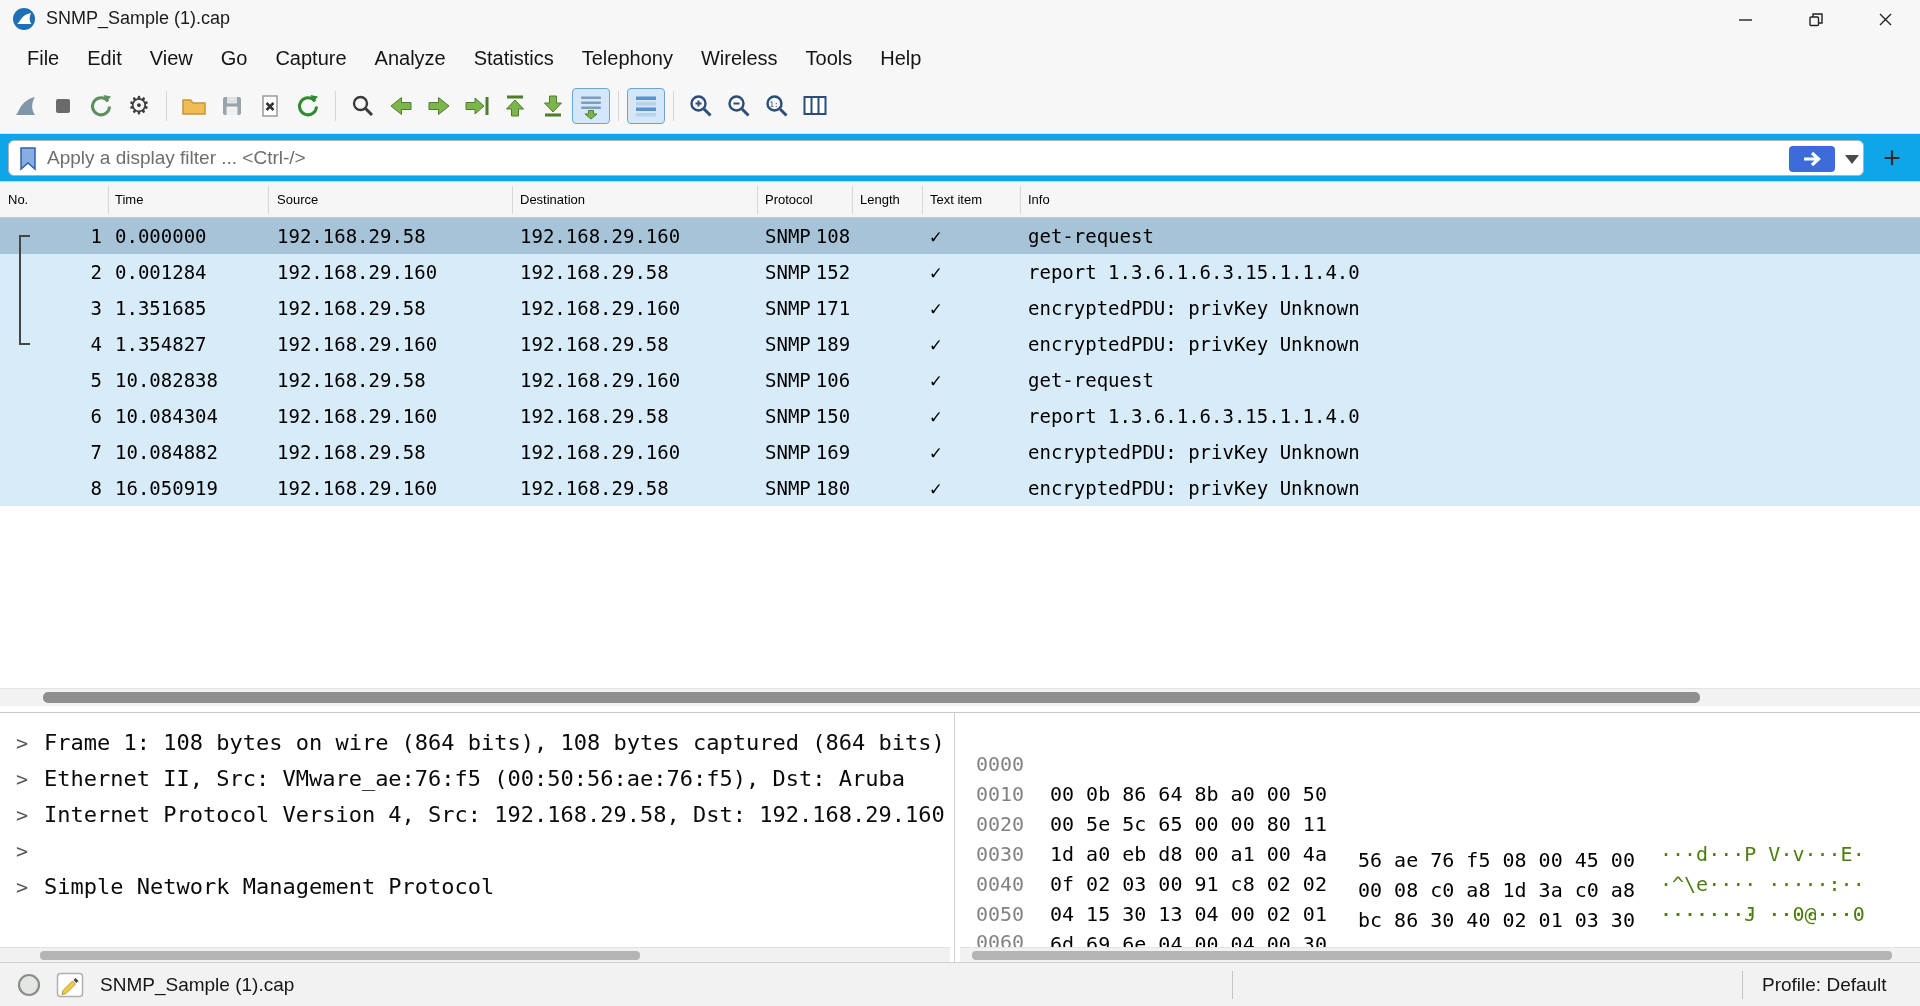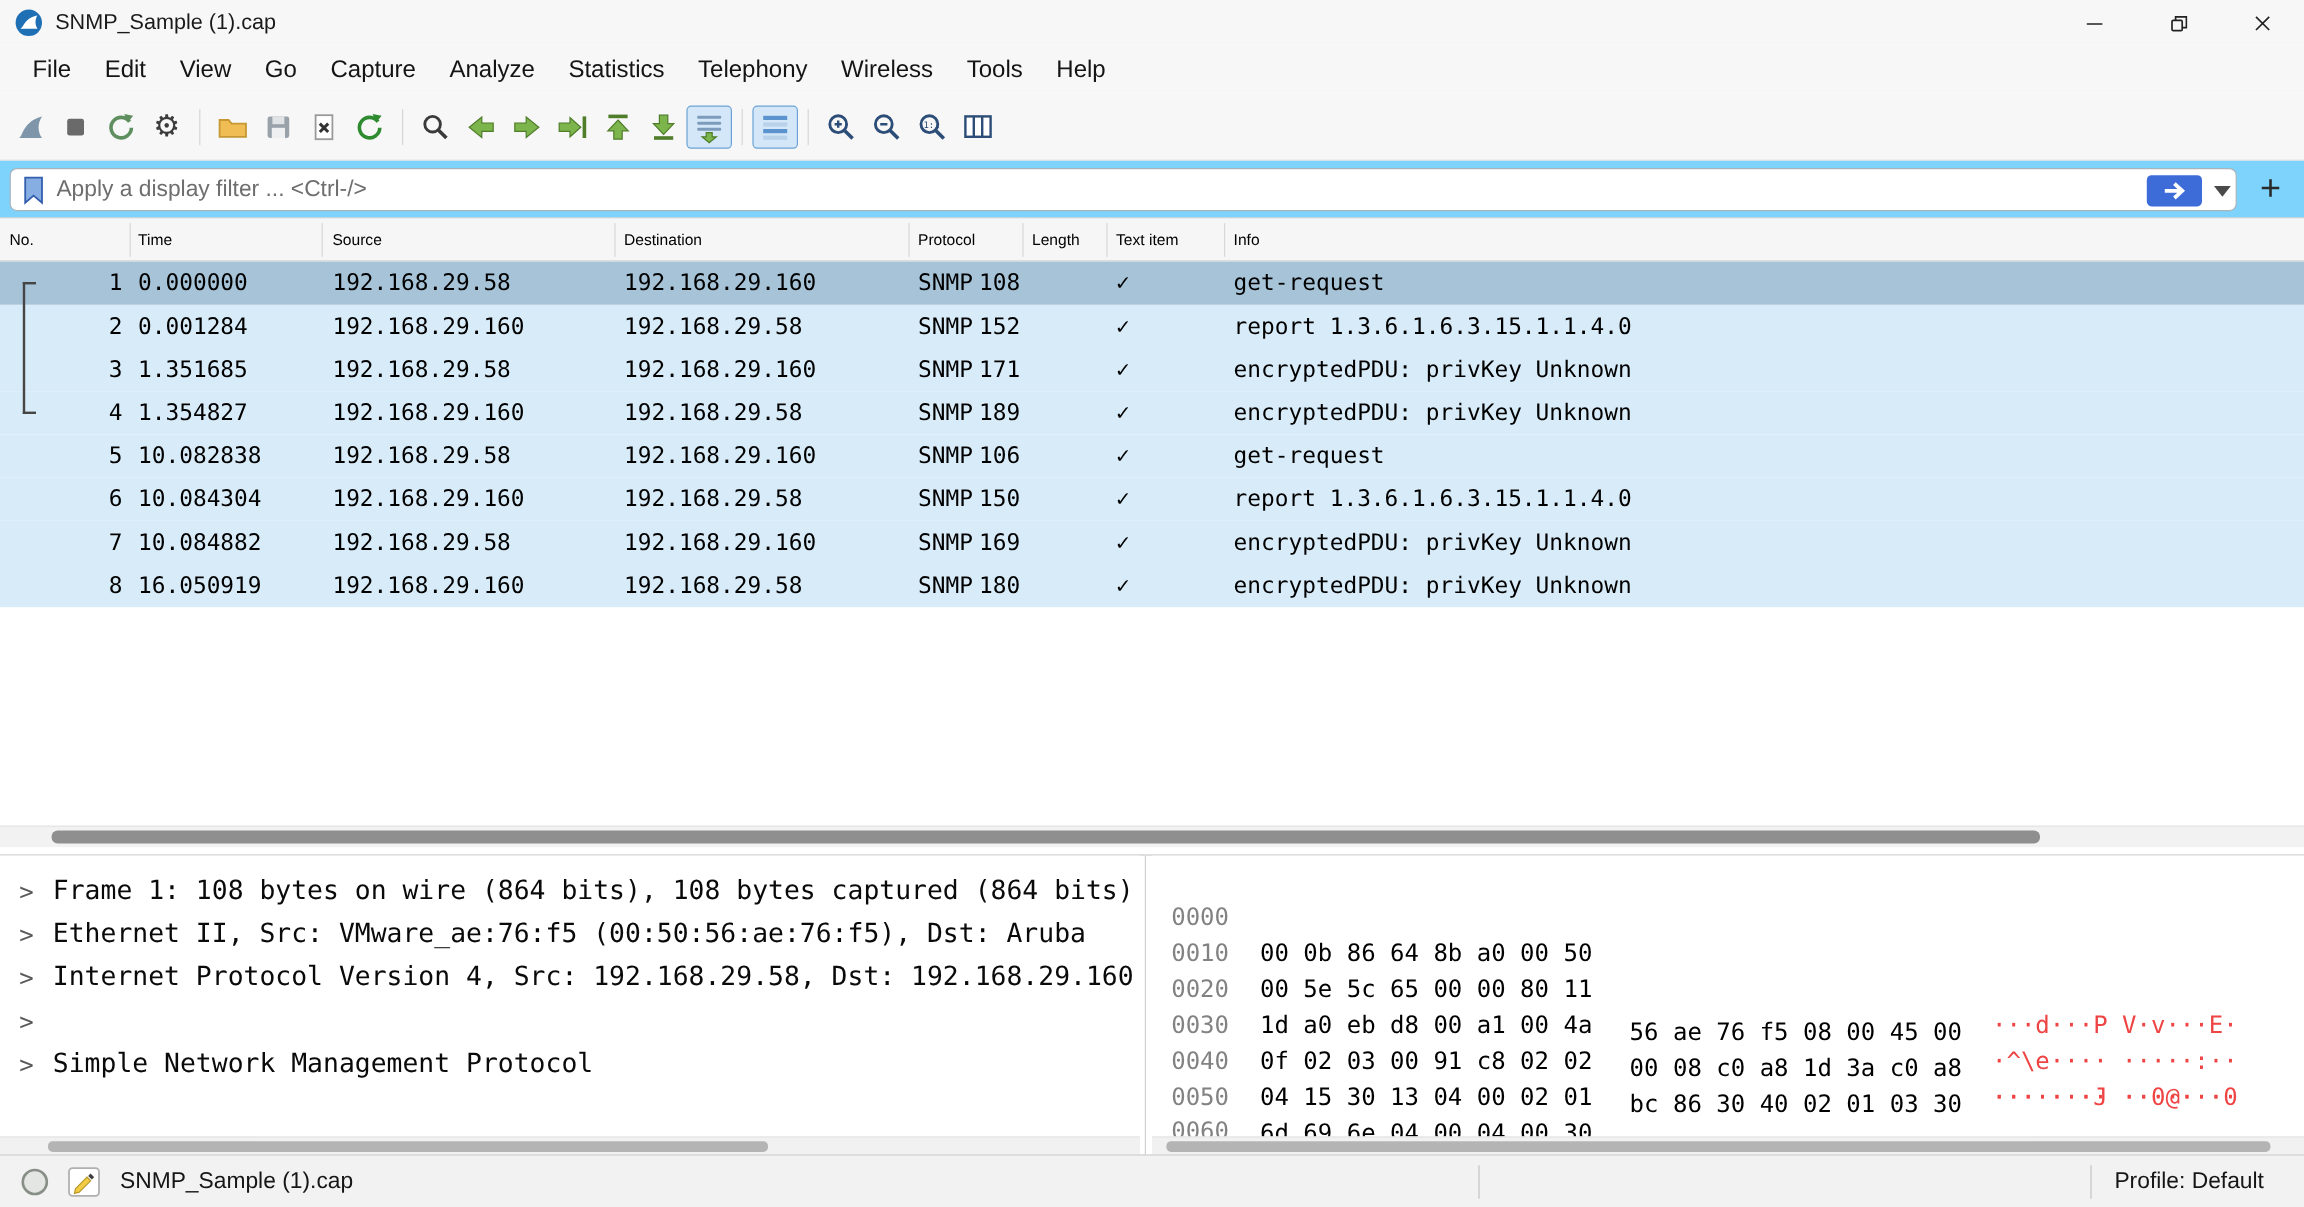--- a/index.html
+++ b/index.html
@@ -19,21 +19,21 @@
   .menu-item { font-size:20px; padding:0 14px; line-height:40px; color:#141414; }
 
   
   #toolbar { position:absolute; top:78px; left:0; width:1920px; height:56px; background:#f7f7f7; border-bottom:1px solid #e2e2e2; display:flex; align-items:center; padding-left:6px; }
   .tb { width:38px; height:36px; display:flex; align-items:center; justify-content:center; border-radius:4px; }
   .tb.toggled { background:#d4e7f8; border:1px solid #6ba3d6; }
   .tb-sep { width:1px; height:30px; background:#d6d6d6; margin:0 8px; }
   .gear-glyph { font-size:25px; color:#3c3c3c; line-height:1; }
 
   
-  #filterbar { position:absolute; top:134px; left:0; width:1920px; height:48px; background:#7dd3fc; border-bottom:1px solid #d4d4d4; }
+  #filterbar { position:absolute; top:134px; left:0; width:1920px; height:48px; background:#0ea5e9; border-bottom:1px solid #d4d4d4; }
   #filter-box { position:absolute; left:8px; top:6px; width:1856px; height:36px; background:#fff; border:1px solid #a9b4bd; border-radius:6px; }
   #filter-bookmark { position:absolute; left:8px; top:5px; }
   #filter-placeholder { position:absolute; left:38px; top:6px; font-size:19px; color:#6e6e6e; }
   #filter-apply { position:absolute; left:1780px; top:5px; width:46px; height:26px; background:#3d6cd9; border-radius:4px; display:flex; align-items:center; justify-content:center; }
   #filter-dd { position:absolute; left:1836px; top:14px; width:0; height:0; border-left:7px solid transparent; border-right:7px solid transparent; border-top:9px solid #4a4a4a; }
   #filter-plus { position:absolute; left:1872px; top:4px; width:40px; height:40px; font-size:30px; color:#2a2a2a; display:flex; align-items:center; justify-content:center; }
 
   
   #pl-header { position:absolute; top:182px; left:0; width:1920px; height:36px; background:#f6f6f6; border-bottom:1px solid #c9c9c9; }
   .hdr { position:absolute; top:0; height:36px; line-height:36px; font-size:13px; color:#000000; }
@@ -64,21 +64,21 @@
   .d-line { position:absolute; left:0; width:950px; height:36px; line-height:36px; white-space:pre; overflow:hidden; padding-right:22px; }
   .d-chevron { position:absolute; left:16px; top:0; font-size:20px; color:#5a5a5a; font-family:"DejaVu Sans Mono", monospace; }
   .d-text { position:absolute; left:44px; top:0; font-size:22px; color:#0a0a0a; font-family:"DejaVu Sans Mono", monospace; white-space:pre; }
   #pane-splitter { position:absolute; left:954px; top:0; width:1px; height:250px; background:#d0d0d0; }
   #hex-pane { position:absolute; left:960px; top:0; width:960px; height:250px; overflow:hidden; background:#fff; }
   .hex-row { position:absolute; left:0; width:960px; height:30px; line-height:30px; font-size:20px;
              font-family:"DejaVu Sans Mono", monospace; white-space:pre; }
   .hx-off   { position:absolute; left:16px;  color:#828282; }
   .hx-g1    { position:absolute; left:90px;  color:#000; }
   .hx-g2    { position:absolute; left:398px; color:#000;margin-top:36px; }
-  .hx-ascii { position:absolute; left:700px; color:#ef4444; }
+  .hx-ascii { position:absolute; left:700px; color:#4d7c0f; }
   .pane-hscroll { position:absolute; top:234px; height:16px; background:#f1f1f1; border-top:1px solid #e3e3e3; }
   .pane-hscroll .thumb { position:absolute; top:3px; height:9px; background:#b4b4b4; border-radius:4px; }
 
   
   #statusbar { position:absolute; top:962px; left:0; width:1920px; height:44px; background:#f2f2f2; border-top:1px solid #cfcfcf; }
   #expert-icon { position:absolute; left:16px; top:9px; }
   #comment-icon { position:absolute; left:56px; top:9px; }
   #sb-filename { position:absolute; left:100px; top:0; height:44px; line-height:44px; font-size:19px; color:#161616; }
   .sb-sep { position:absolute; top:8px; width:1px; height:28px; background:#c4c4c4; }
   #sb-packets { position:absolute; left:1252px; top:0; height:44px; line-height:44px; font-size:19px; color:#161616; }

